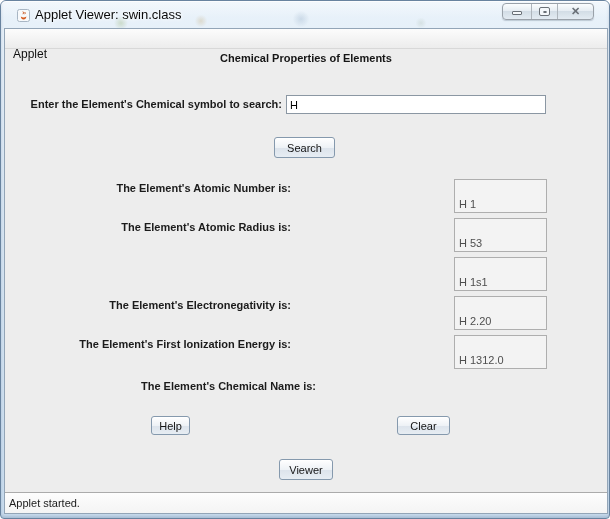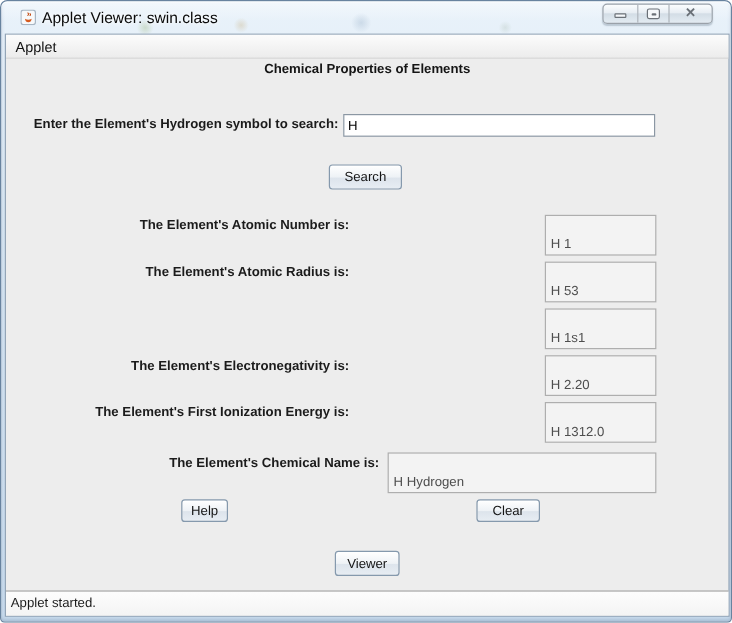--- a/index.html
+++ b/index.html
@@ -47,21 +47,21 @@
     position:absolute;left:4px;top:28px;width:602px;height:484px;
     background:#ededed;box-shadow:0 0 0 1px #93a5b7;
   }
 
   .menubar{
     position:absolute;left:0;top:0;width:100%;height:20px;
     background:linear-gradient(180deg,#fcfcfc,#ececec);
     border-bottom:1px solid #d8d8d8;
   }
   .menu-item{
-    display:inline-block;padding:1px 6px;margin-left:2px;height:19px;line-height:19px;
+    display:inline-block;padding:16px 6px;margin-left:2px;height:19px;line-height:19px;
     font-size:12px;color:#111;cursor:default;
   }
 
   .heading{
     position:absolute;left:0;top:23px;width:100%;text-align:center;
     font-size:11px;font-weight:bold;color:#151515;
   }
 
   .lbl{font-size:11px;font-weight:bold;color:#1b1b1b;white-space:nowrap;}
 
@@ -135,21 +135,21 @@
   </div>
 
   <div class="client">
 
     <div class="menubar">
       <span class="menu-item">Applet</span>
     </div>
 
     <div class="heading">Chemical Properties of Elements</div>
 
-    <span class="lbl search-label">Enter the Element's Hydrogen symbol to search:</span>
+    <span class="lbl search-label">Enter the Element's Chemical symbol to search:</span>
     <input class="search-input" type="text" value="H" style="">
 
     <button class="btn btn-search">Search</button>
 
     <div class="row row1">
       <span class="lbl rlabel">The Element's Atomic Number is:</span>
       <span class="rfield">H 1</span>
     </div>
     <div class="row row2">
       <span class="lbl rlabel">The Element's Atomic Radius is:</span>
@@ -161,21 +161,20 @@
     <div class="row row4">
       <span class="lbl rlabel">The Element's Electronegativity is:</span>
       <span class="rfield">H 2.20</span>
     </div>
     <div class="row row5">
       <span class="lbl rlabel">The Element's First Ionization Energy is:</span>
       <span class="rfield">H 1312.0</span>
     </div>
     <div class="row row6">
       <span class="lbl rlabel">The Element's Chemical Name is:</span>
-      <span class="rfield">H Hydrogen</span>
     </div>
 
     <button class="btn btn-help">Help</button>
     <button class="btn btn-clear">Clear</button>
     <button class="btn btn-about">Viewer</button>
 
     <div class="statusbar">
       <span class="status-text">Applet started.</span>
     </div>
 

